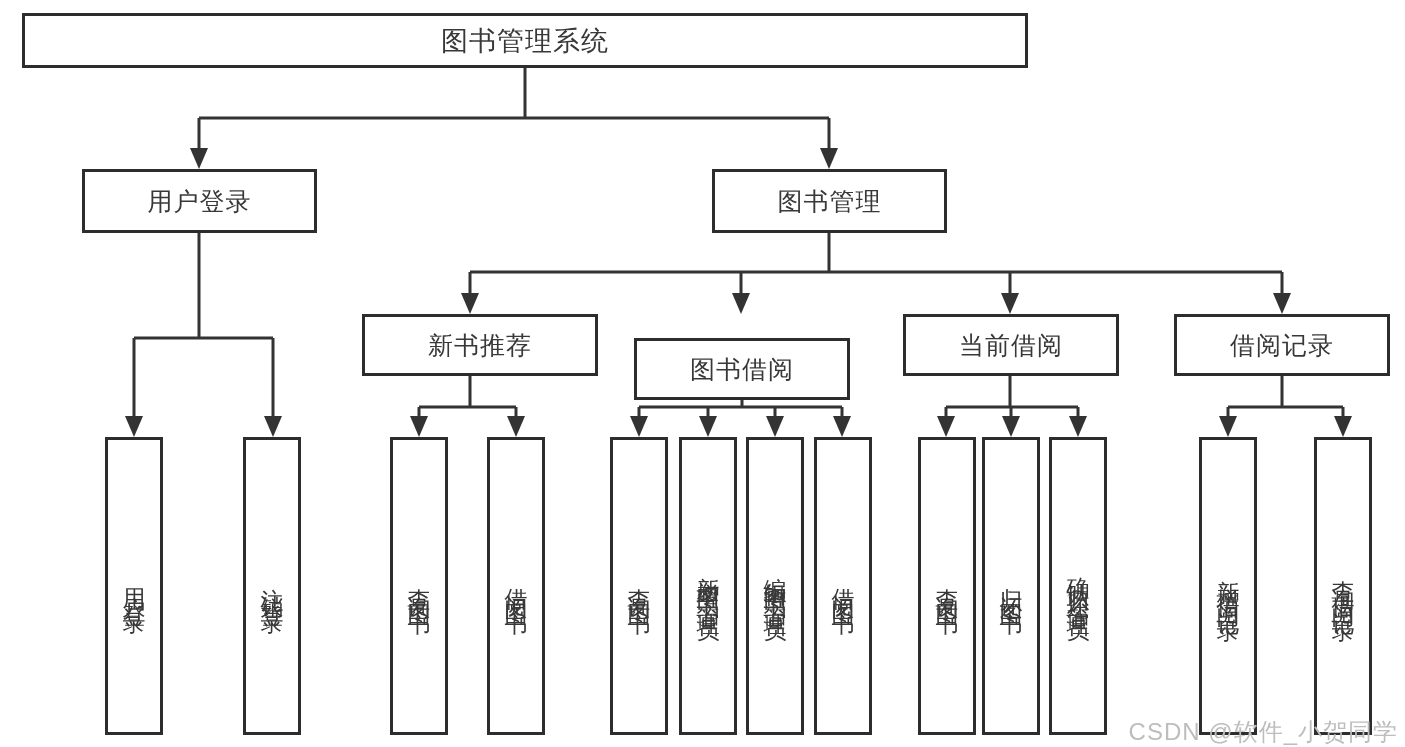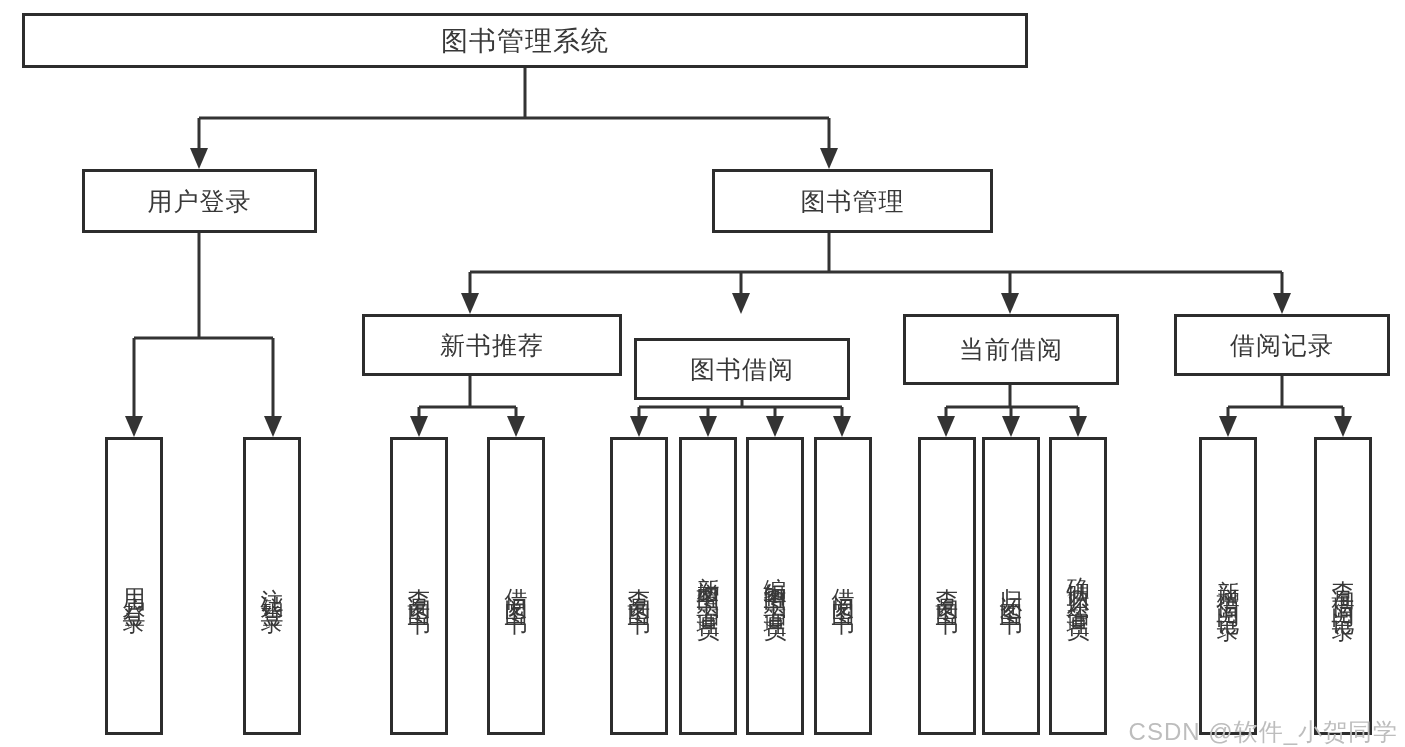--- a/index.html
+++ b/index.html
@@ -121,31 +121,31 @@
     </g>
   </svg>
 
   <div class="box root" style="left:22px; top:13px; width:1006px; height:55px;">
     <span class="hlabel">图书管理系统</span>
   </div>
 
   <div class="box" style="left:82px; top:169px; width:235px; height:64px;">
     <span class="hlabel">用户登录</span>
   </div>
-  <div class="box" style="left:712px; top:169px; width:281px; height:64px;">
+  <div class="box" style="left:712px; top:169px; width:235px; height:64px;">
     <span class="hlabel">图书管理</span>
   </div>
 
-  <div class="box" style="left:362px; top:314px; width:260px; height:62px;">
+  <div class="box" style="left:362px; top:314px; width:236px; height:62px;">
     <span class="hlabel">新书推荐</span>
   </div>
   <div class="box" style="left:634px; top:314px; width:216px; height:62px;margin-top:24px;">
     <span class="hlabel">图书借阅</span>
   </div>
-  <div class="box" style="left:903px; top:314px; width:216px; height:71px;">
+  <div class="box" style="left:903px; top:314px; width:216px; height:62px;">
     <span class="hlabel">当前借阅</span>
   </div>
   <div class="box" style="left:1174px; top:314px; width:216px; height:62px;">
     <span class="hlabel">借阅记录</span>
   </div>
 
   <div class="box" style="left:105px; top:437px; width:58px; height:298px;">
     <span class="vtext">用户登录</span>
   </div>
   <div class="box" style="left:243px; top:437px; width:58px; height:298px;">

